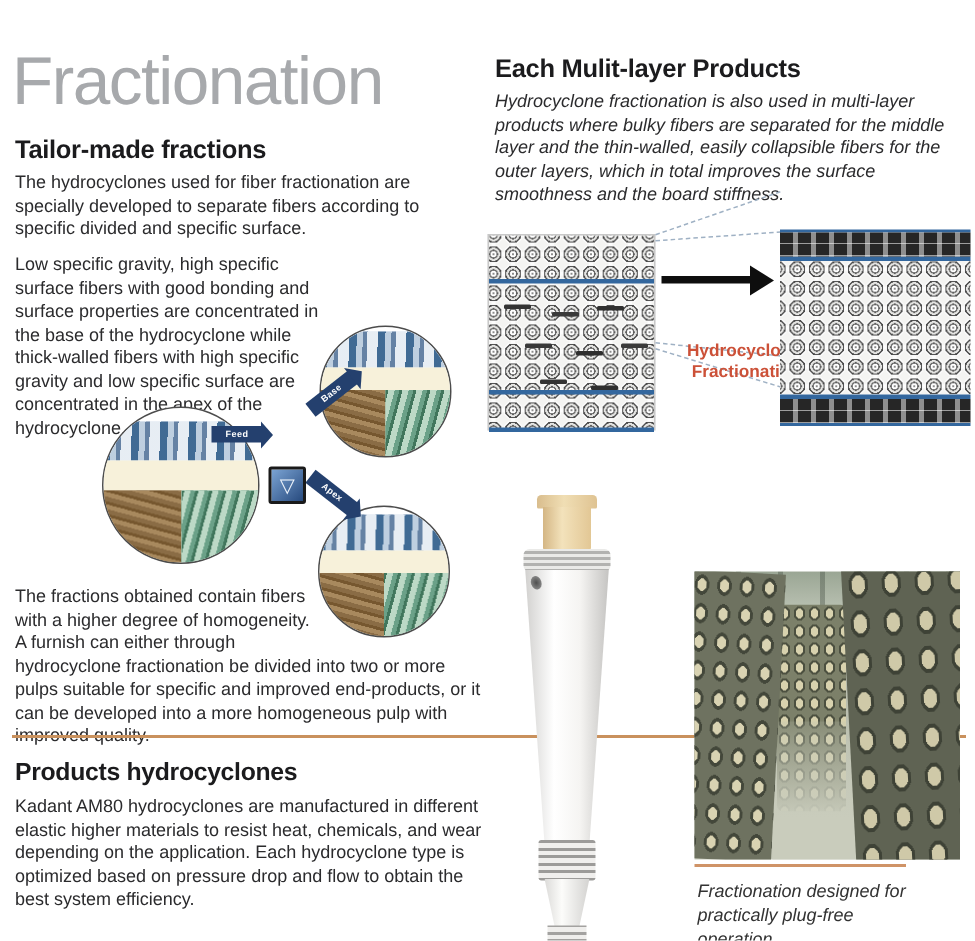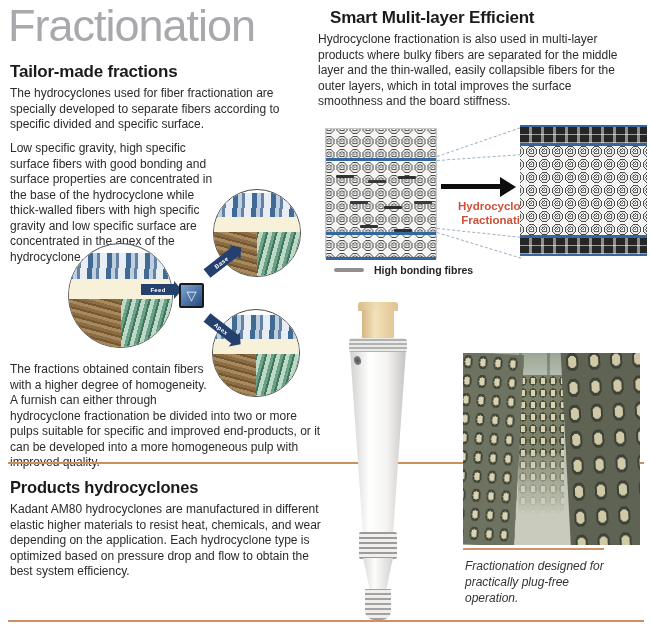--- a/index.html
+++ b/index.html
@@ -2,21 +2,21 @@
 <html><head>
 <meta charset="utf-8">
 <style>
   * { margin:0; padding:0; box-sizing:border-box; }
   html,body { width:650px; height:627px; }
   body {
     position:relative; background:#ffffff;
     font-family:"Liberation Sans", sans-serif;
     color:#2b2b2d; overflow:hidden;
   }
-  .abs { position:absolute; }
+  .abs { position:absolute;margin-top:28px; }
 
   
   .page-title {
     left:8px; top:0px; font-size:45px; font-weight:400;
     color:#a7a9ac; letter-spacing:-1px;
   }
   .h2 { font-size:17px; font-weight:bold; color:#1b1b1d; letter-spacing:-0.2px; }
   .body-text { font-size:12px; line-height:15.5px; color:#2b2b2d; }
   .float-r { float:right; }
 
@@ -203,22 +203,22 @@
 <div class="abs" style="left:10px; top:362px; width:314px;">
   <div class="float-r" style="width:108px; height:42px;"></div>
   <p class="body-text">The fractions obtained contain fibers with a higher degree of homogeneity. A furnish can either through hydrocyclone fractionation be divided into two or more pulps suitable for specific and improved end-products, or it can be developed into a more homogeneous pulp with improved quality.</p>
 </div>
 
 <div class="abs rule" style="left:8px; top:462px; width:636px;"></div>
 
 <div class="abs h2" style="left:10px; top:478px; font-size:16.5px;">Products hydrocyclones</div>
 <p class="abs body-text" style="left:10px; top:502px; width:312px;">Kadant AM80 hydrocyclones are manufactured in different elastic higher materials to resist heat, chemicals, and wear depending on the application. Each hydrocyclone type is optimized based on pressure drop and flow to obtain the best system efficiency.</p>
 
-<div class="abs h2" style="left:330px; top:8px;">Smart Mulit-layer Efficient</div>
-<p class="abs body-text" style="left:318px; top:32px; width:314px;">Hydrocyclone fractionation is also used in multi-layer products where bulky fibers are separated for the middle layer and the thin-walled, easily collapsible fibers for the outer layers, which in total improves the surface smoothness and the board stiffness.</p>
+<div class="abs h2" style="left:330px; top:8px;">Each Mulit-layer Products</div>
+<p class="abs body-text" style="left:330px; top:32px; width:314px;font-style:italic;">Hydrocyclone fractionation is also used in multi-layer products where bulky fibers are separated for the middle layer and the thin-walled, easily collapsible fibers for the outer layers, which in total improves the surface smoothness and the board stiffness.</p>
 
 <div class="abs circle-pattern" style="left:325px; top:128px; width:112px; height:131px;">
   <div class="blue-line" style="top:29px;"></div>
   <div class="blue-line" style="top:103px;"></div>
   <div class="blue-line" style="top:128px;"></div>
   <div class="scatter-dashes"></div>
 </div>
 
 <div class="dashed-link" style="left:437px; top:156px; width:88px; transform:rotate(-19deg);"></div>
 <div class="dashed-link" style="left:437px; top:160px; width:84px; transform:rotate(-4deg);"></div>
@@ -232,24 +232,20 @@
   <div style="height:2px; background:#33679e;"></div>
   <div class="dash-band"></div>
   <div style="height:3px; background:#33679e;"></div>
   <div class="circle-pattern" style="height:89px; border:none;"></div>
   <div style="height:3px; background:#33679e;"></div>
   <div class="dash-band"></div>
   <div style="height:2px; background:#33679e;"></div>
 </div>
 
 <div class="abs" style="left:334px; top:264px;">
-  <div class="legend-row">
-    <span class="legend-bar"></span>
-    <span class="legend-label">High bonding fibres</span>
-  </div>
 </div>
 
 <div class="abs product">
   <div class="p-lip"></div>
   <div class="p-cap"></div>
   <div class="p-collar"></div>
   <div class="p-body"></div>
   <div class="p-hole"></div>
   <div class="p-thread1"></div>
   <div class="p-cone2"></div>

